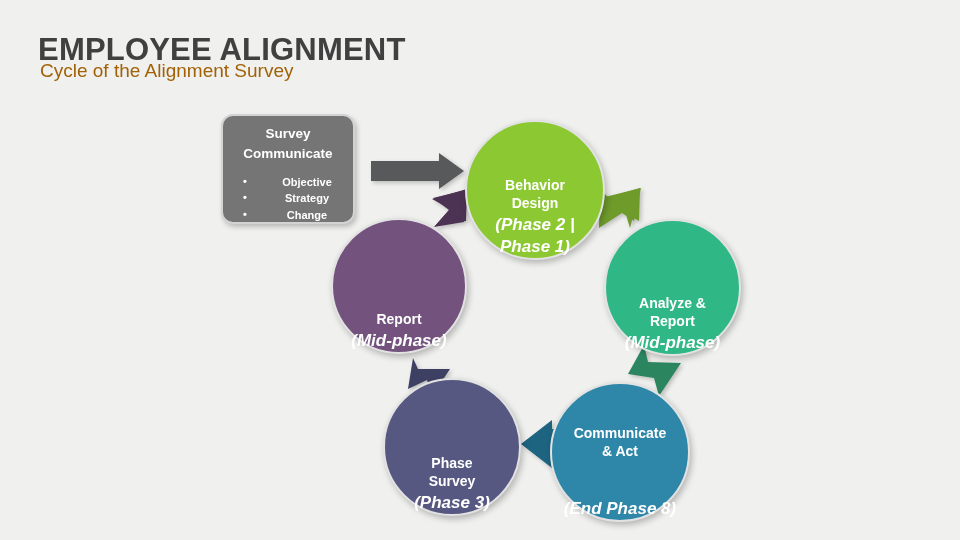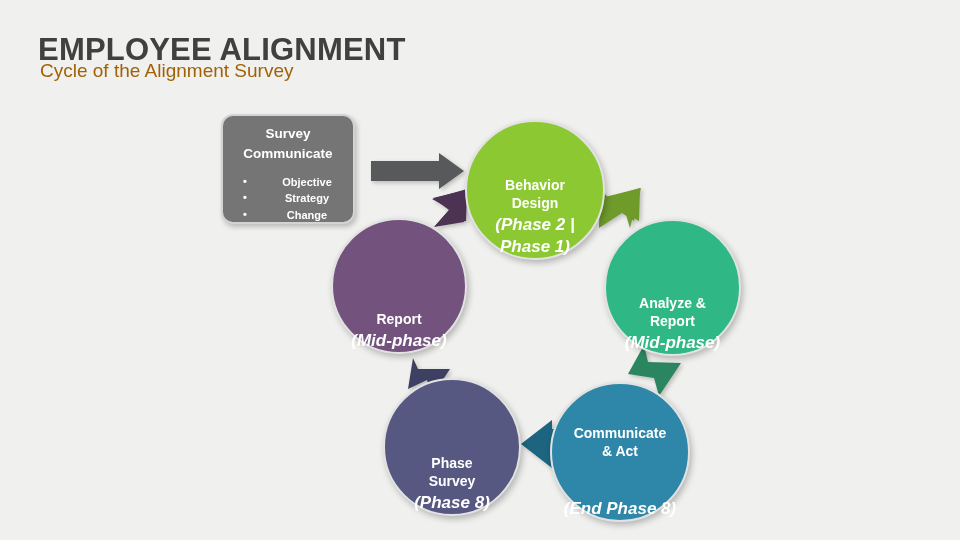--- a/index.html
+++ b/index.html
@@ -216,21 +216,21 @@
       <div>&amp; Act</div>
     </div>
     <div class="node-sub">(End Phase 8)</div>
   </div>
 
   <div class="node-circle" id="circle-pulse" style="background: rgb(86, 88, 129);">
     <div class="node-label">
       <div>Phase</div>
       <div>Survey</div>
     </div>
-    <div class="node-sub">(Phase 8)</div>
+    <div class="node-sub">(Phase 3)</div>
   </div>
 
   <div class="node-circle" id="circle-refine" style="background: rgb(115, 83, 126);">
     <div class="node-label">
       <div>Report</div>
     </div>
     <div class="node-sub">(Mid-phase)</div>
   </div>
 
 </div>

